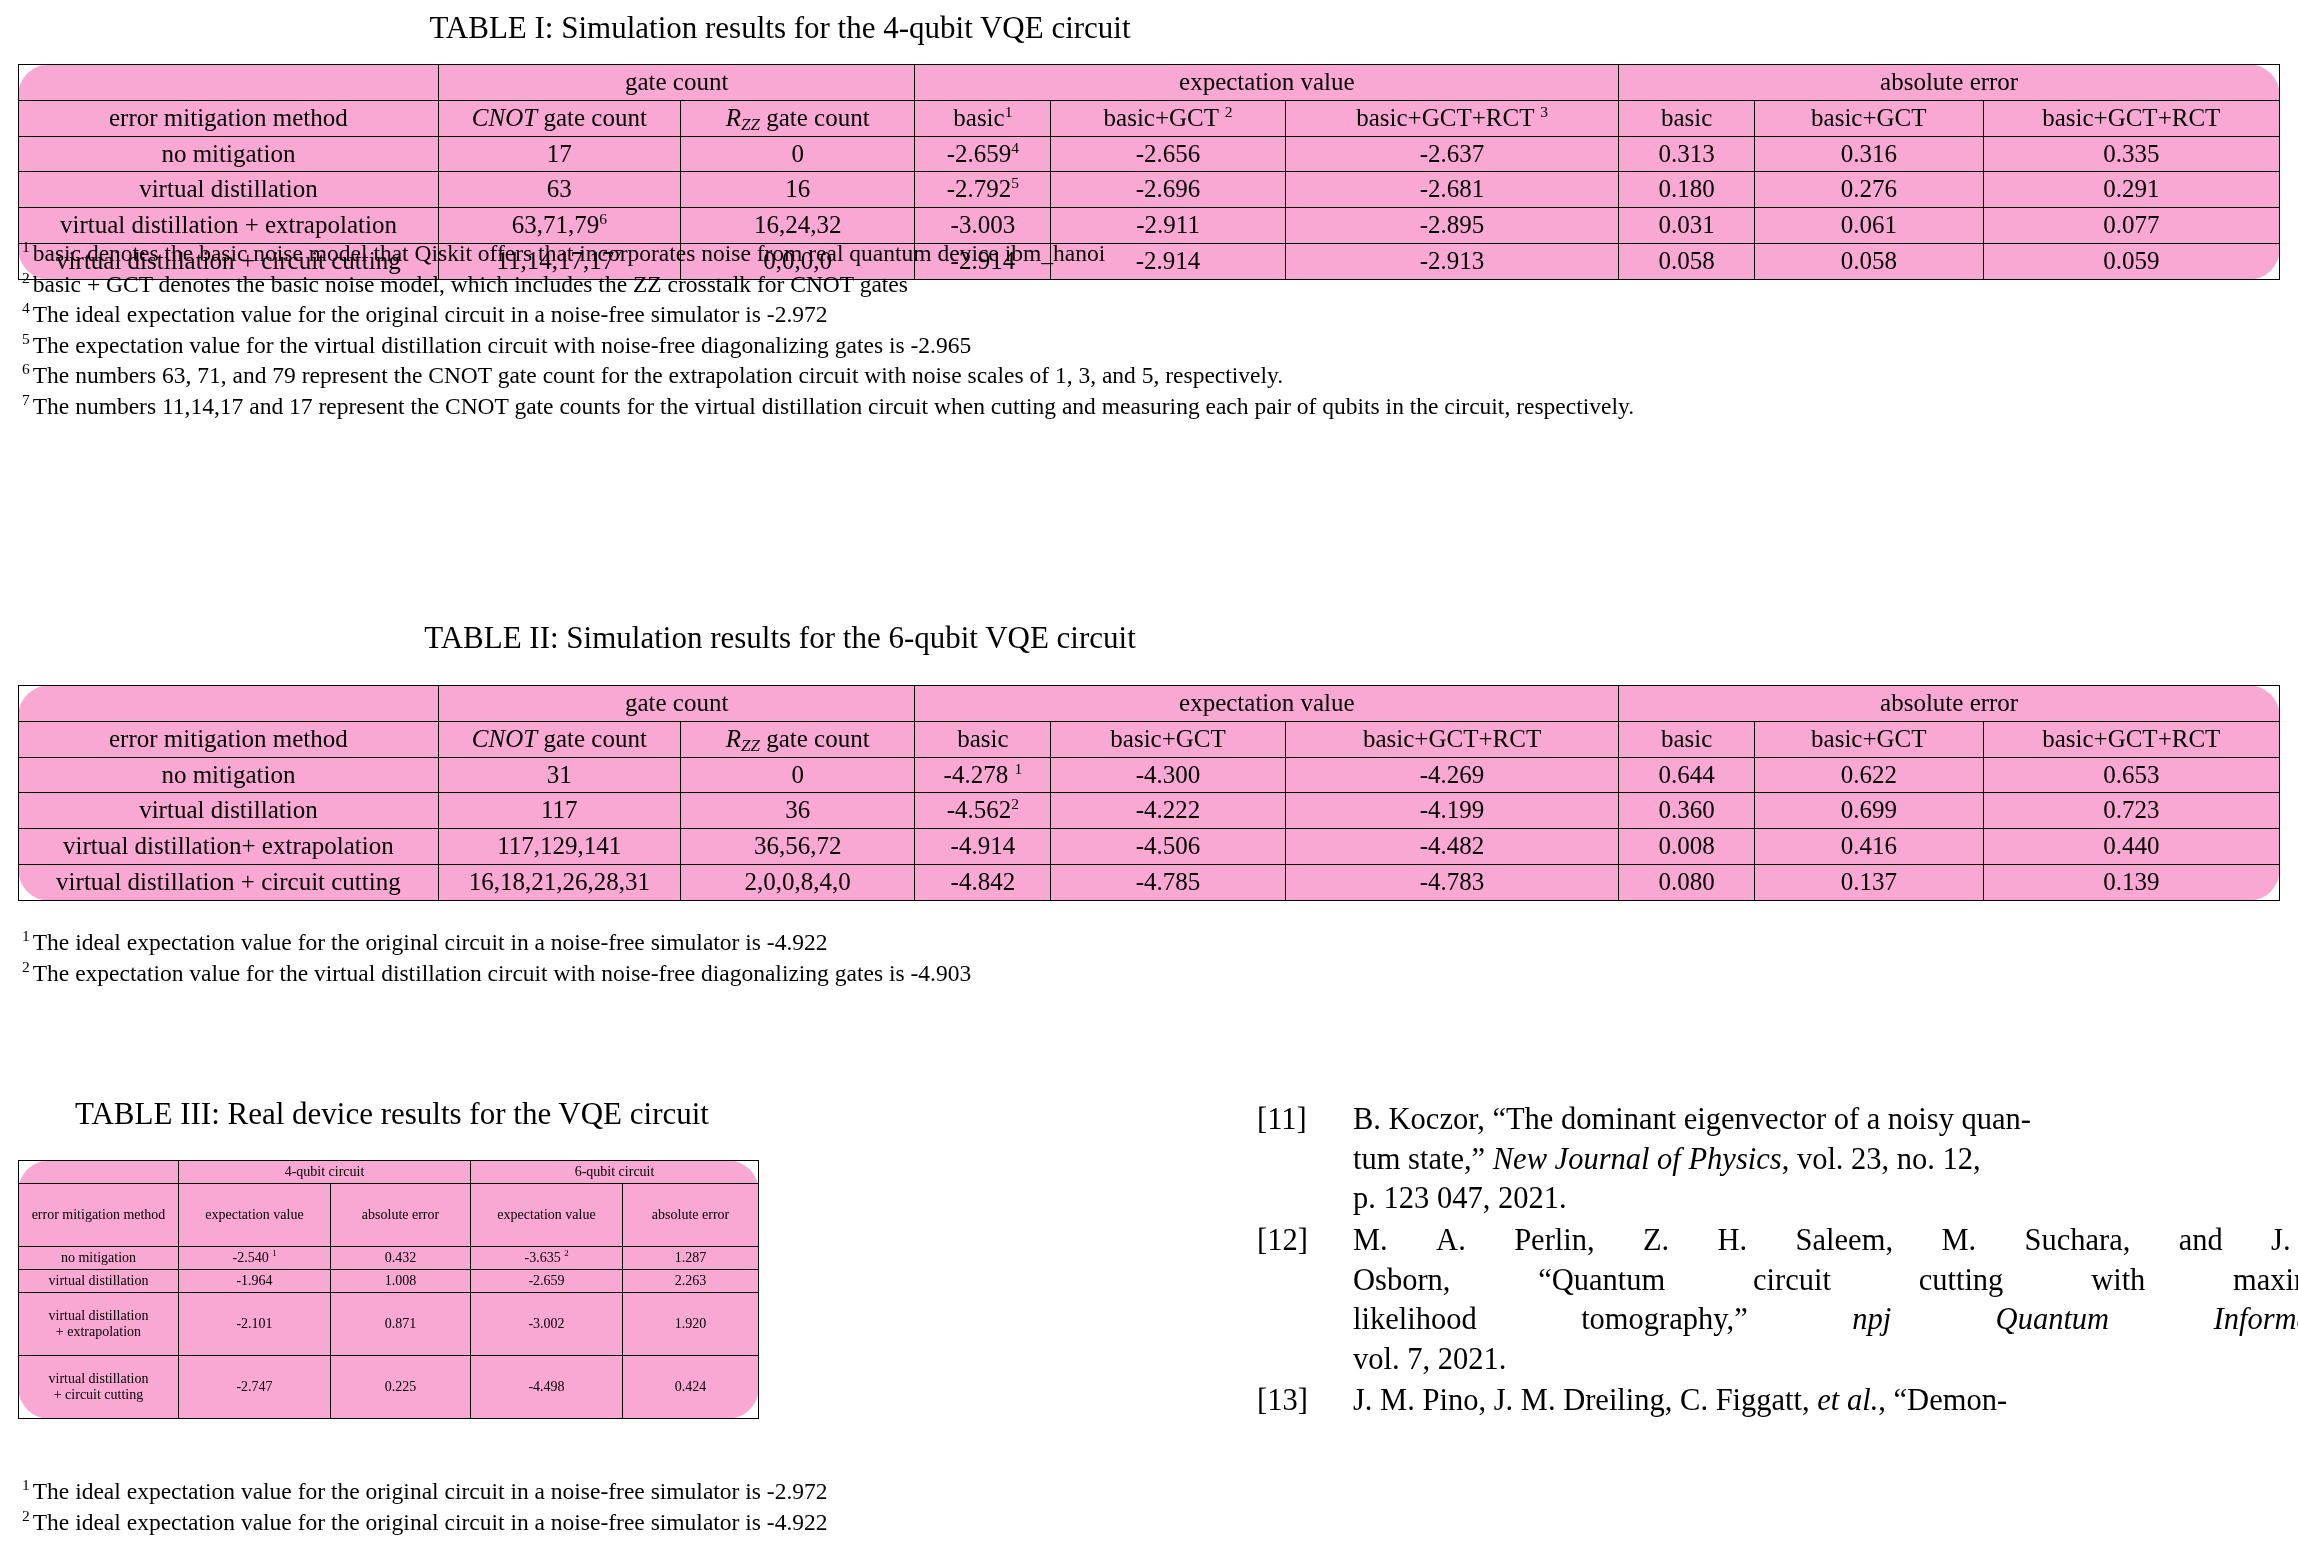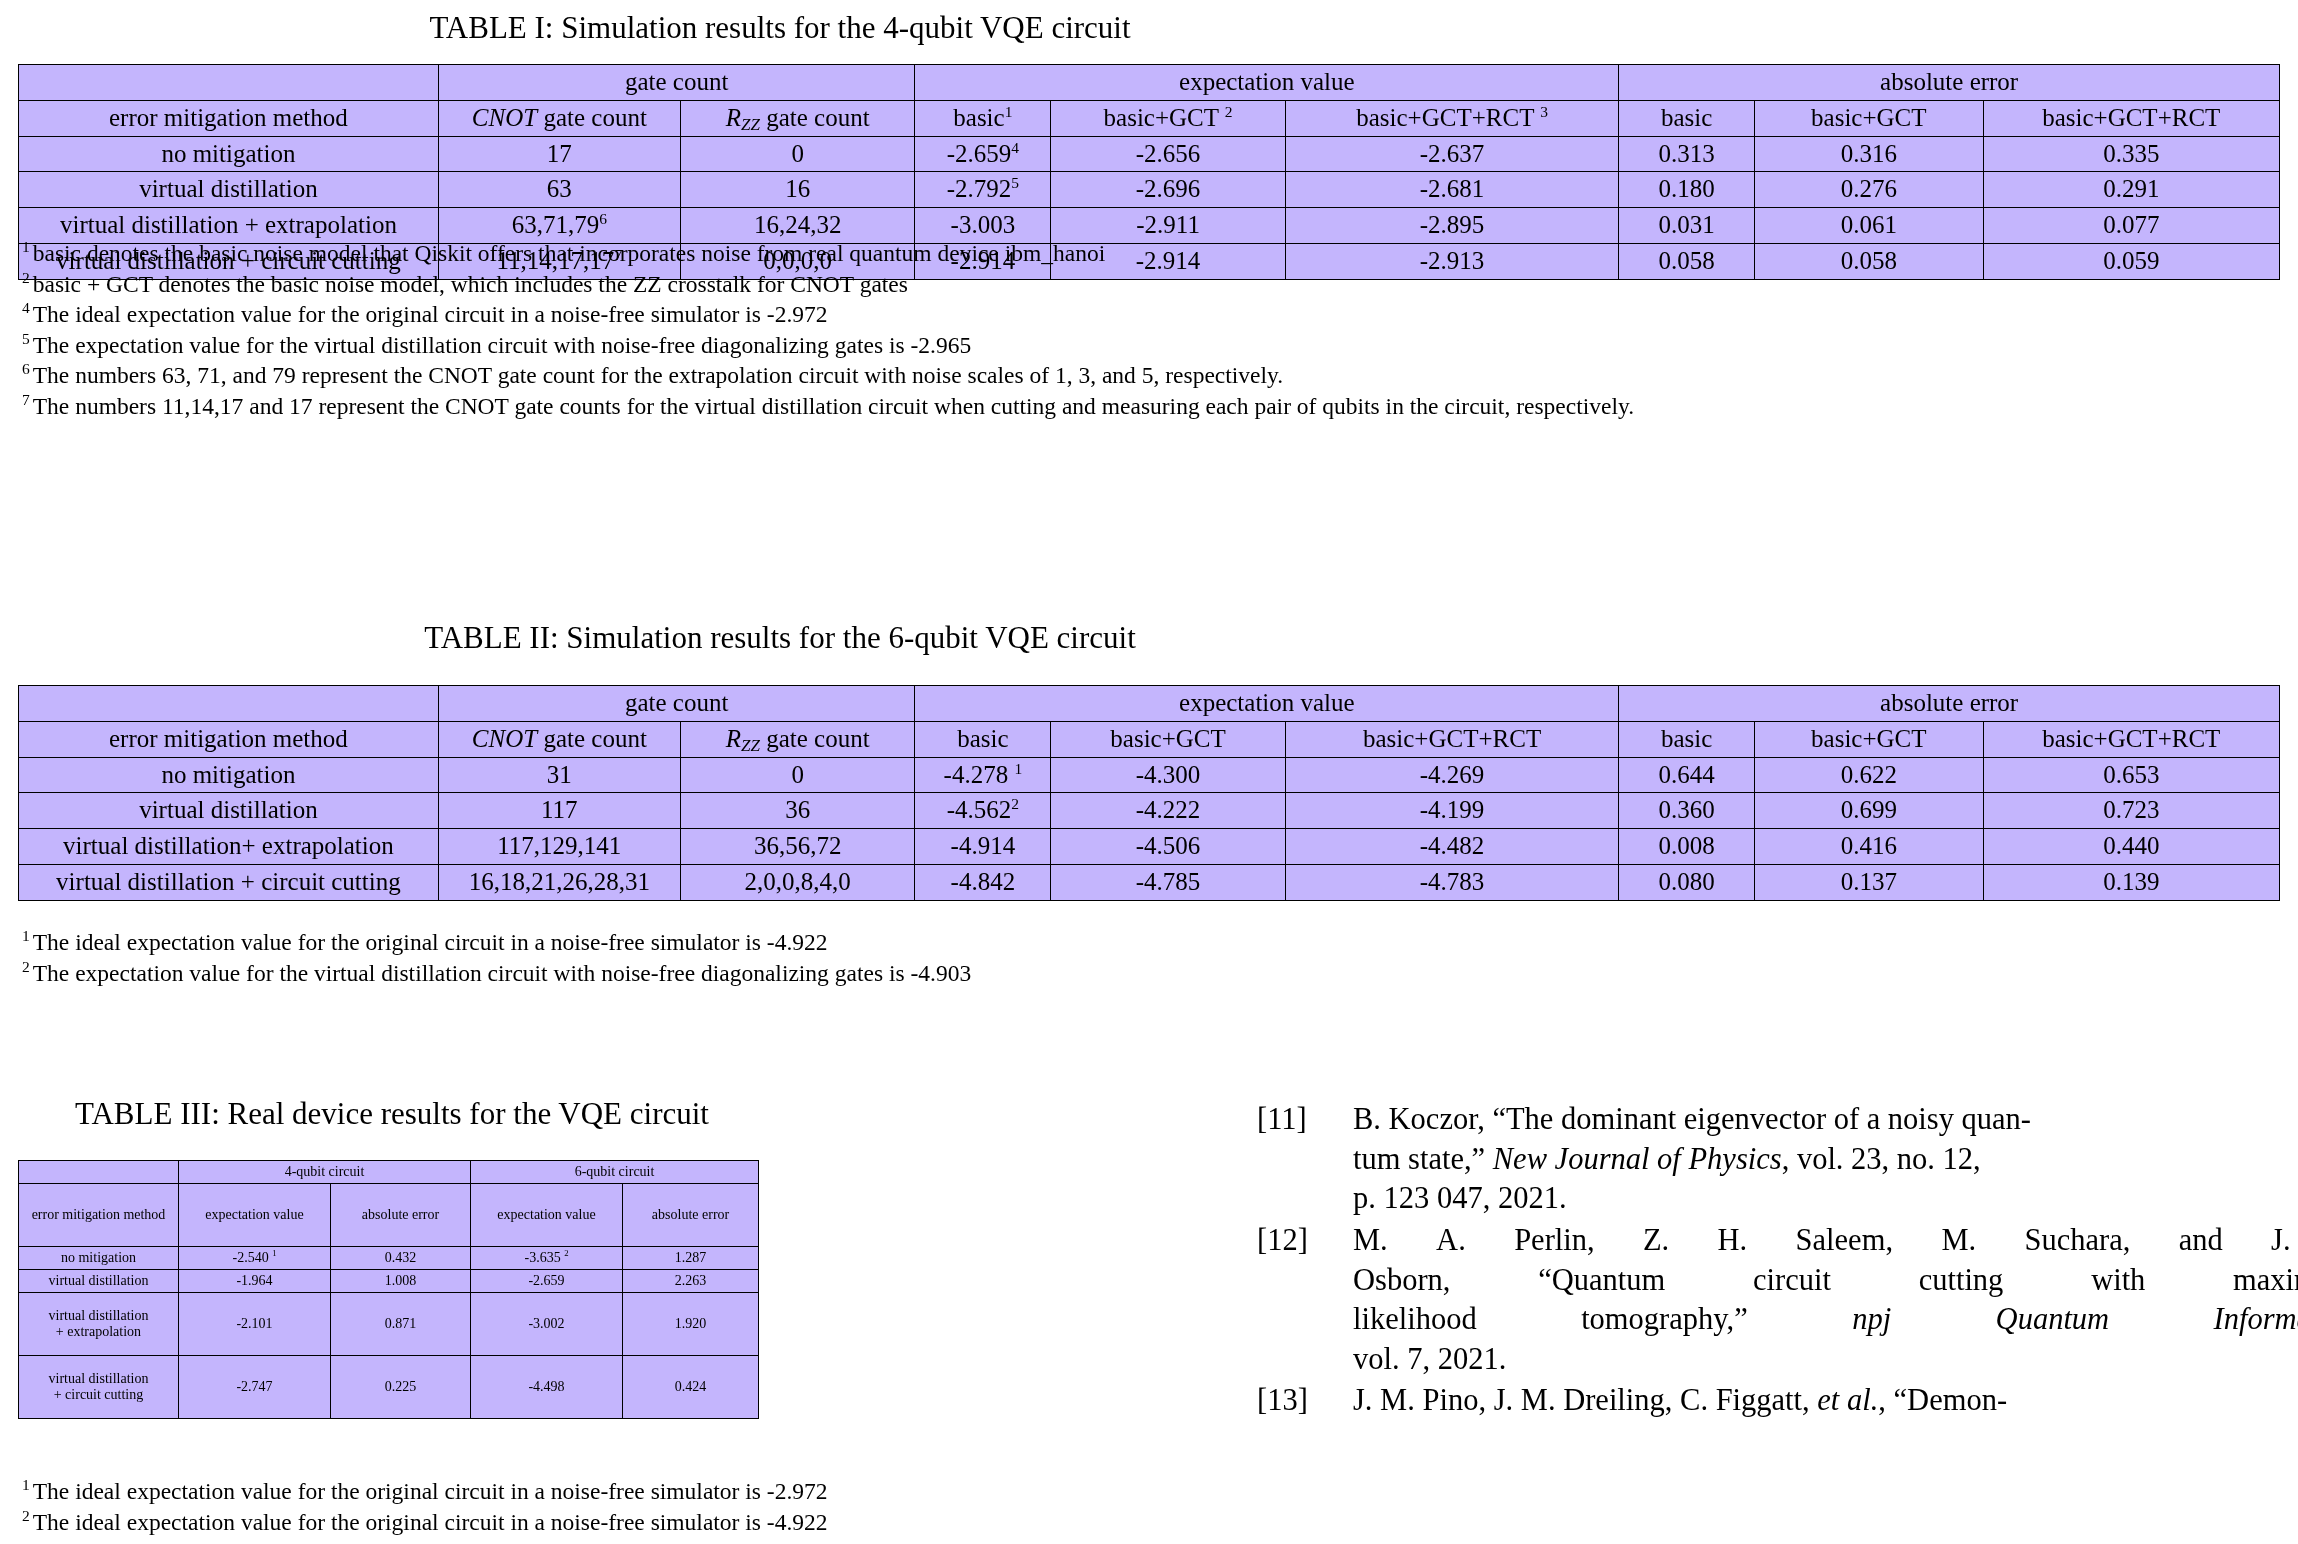--- a/index.html
+++ b/index.html
@@ -21,21 +21,22 @@
     position: relative;
     width: 2242px;
     height: 1544px;
     padding: 0;
   }
 
   
   table.tbl {
     border-collapse: collapse;
     font-family: "Liberation Serif", "DejaVu Serif", serif;
-    background: #c4b5fd;
+    background: #f9a8d4;
+    border-radius: 32px;
   }
   table.tbl td, table.tbl th {
     border: 1.5px solid #000;
     text-align: center;
     vertical-align: middle;
     font-weight: normal;
     padding: 3px 6px;
     line-height: 1.15;
     white-space: nowrap;
   }

